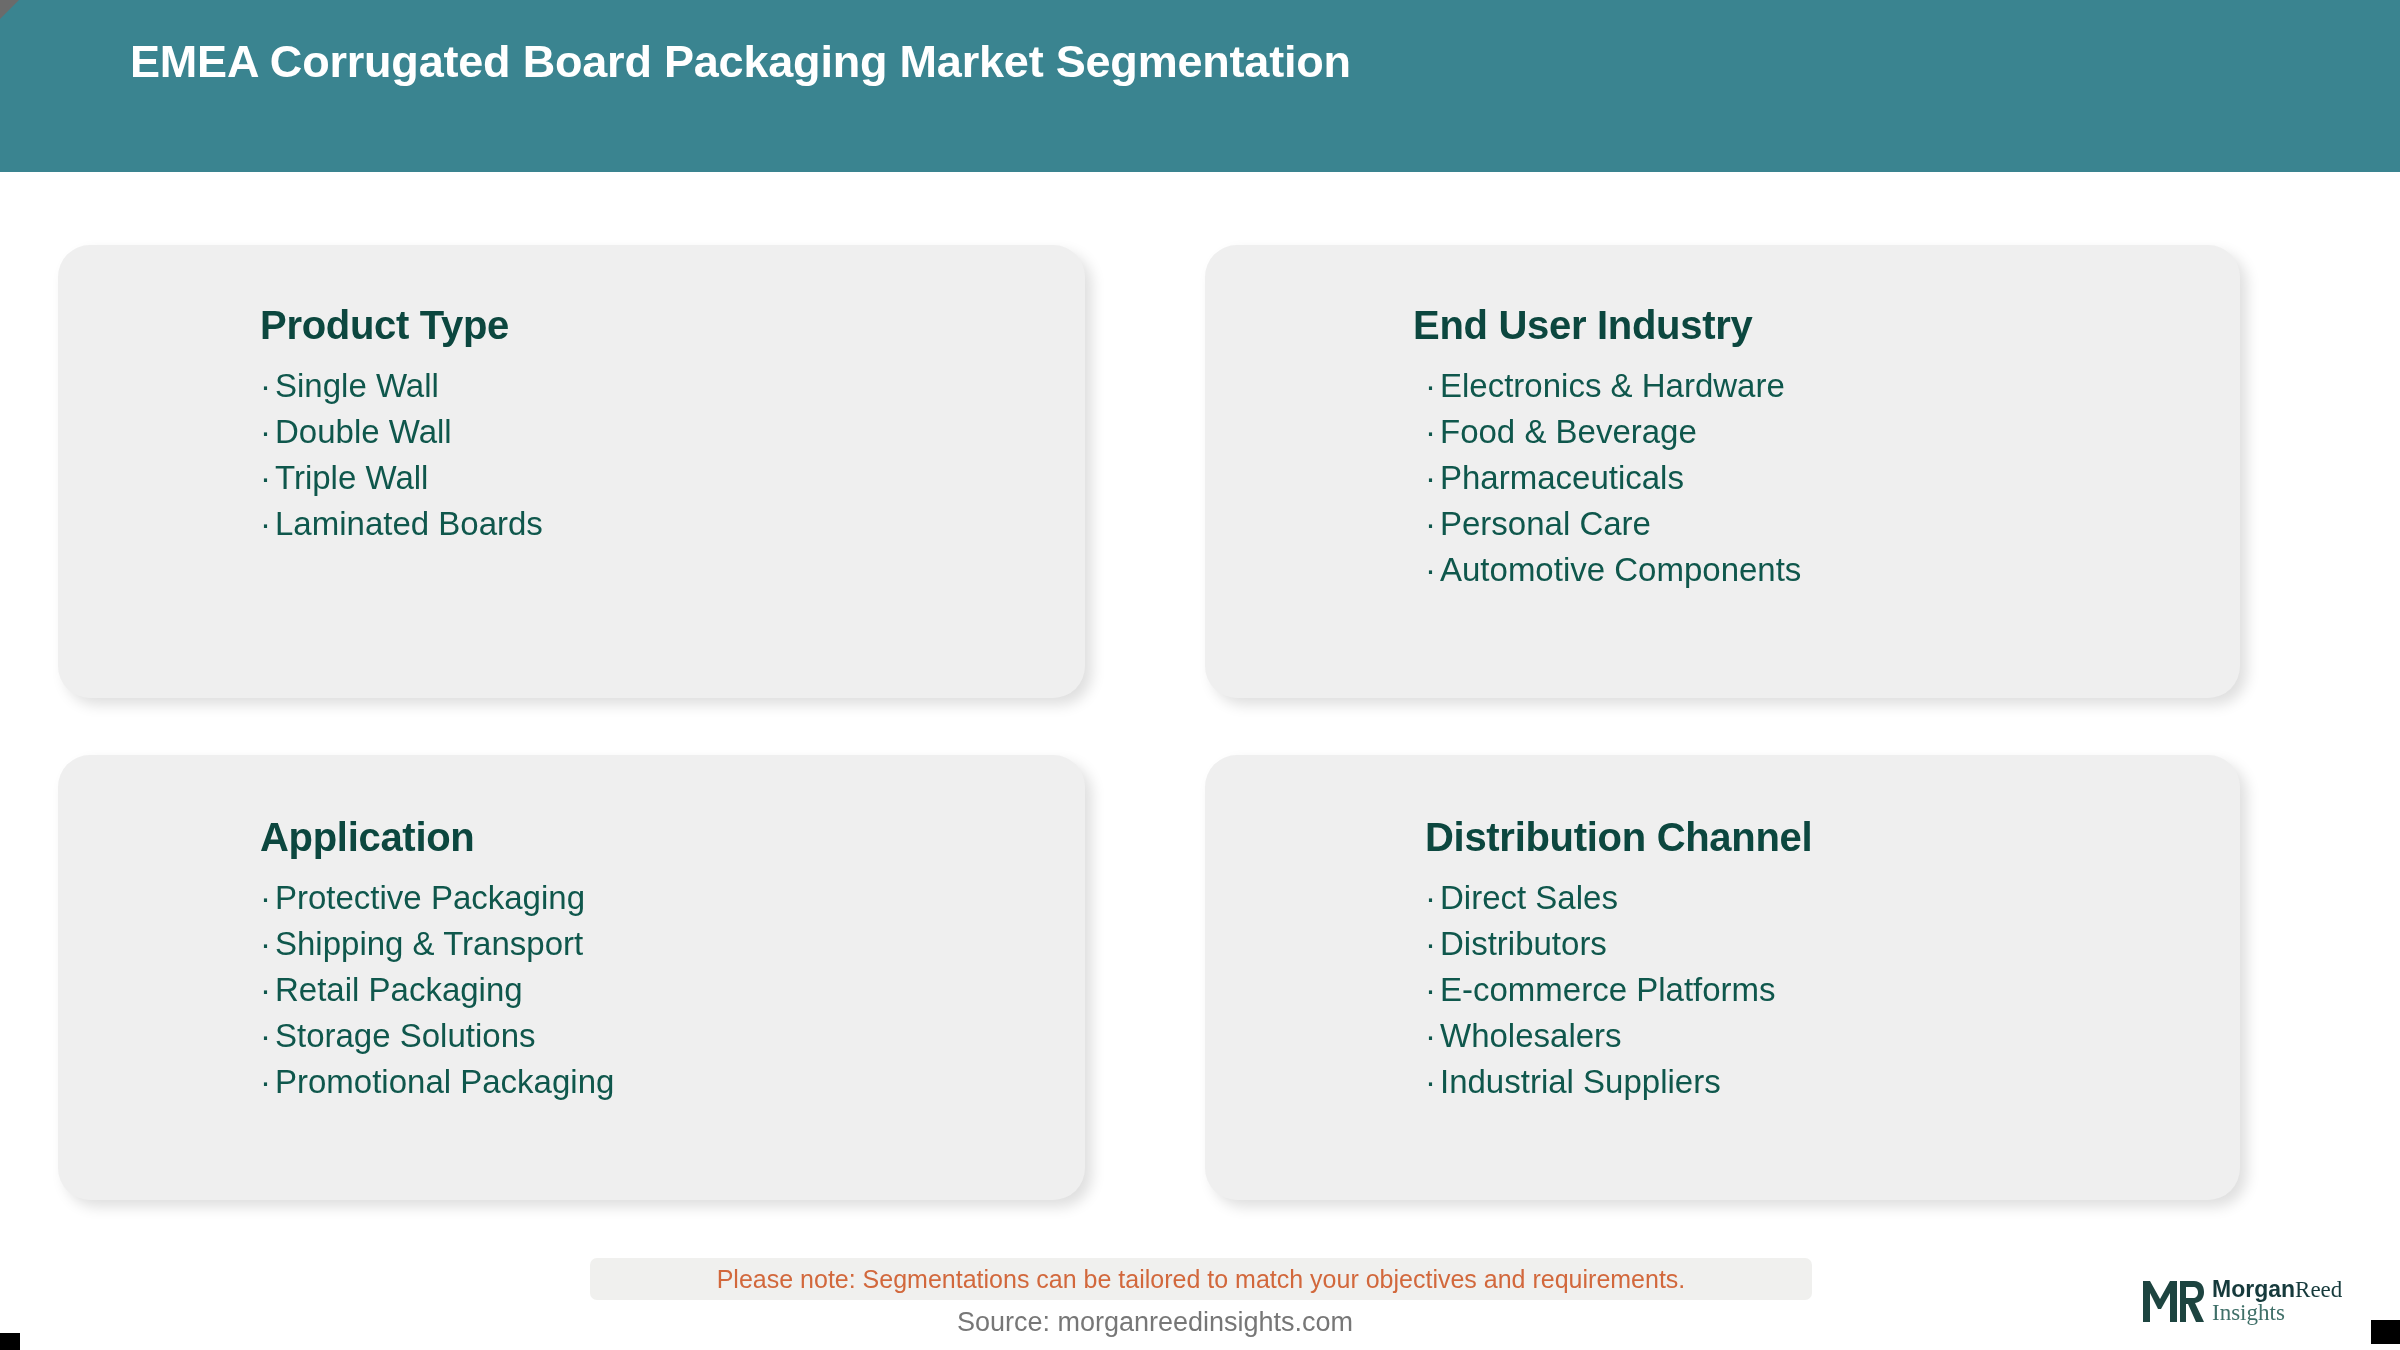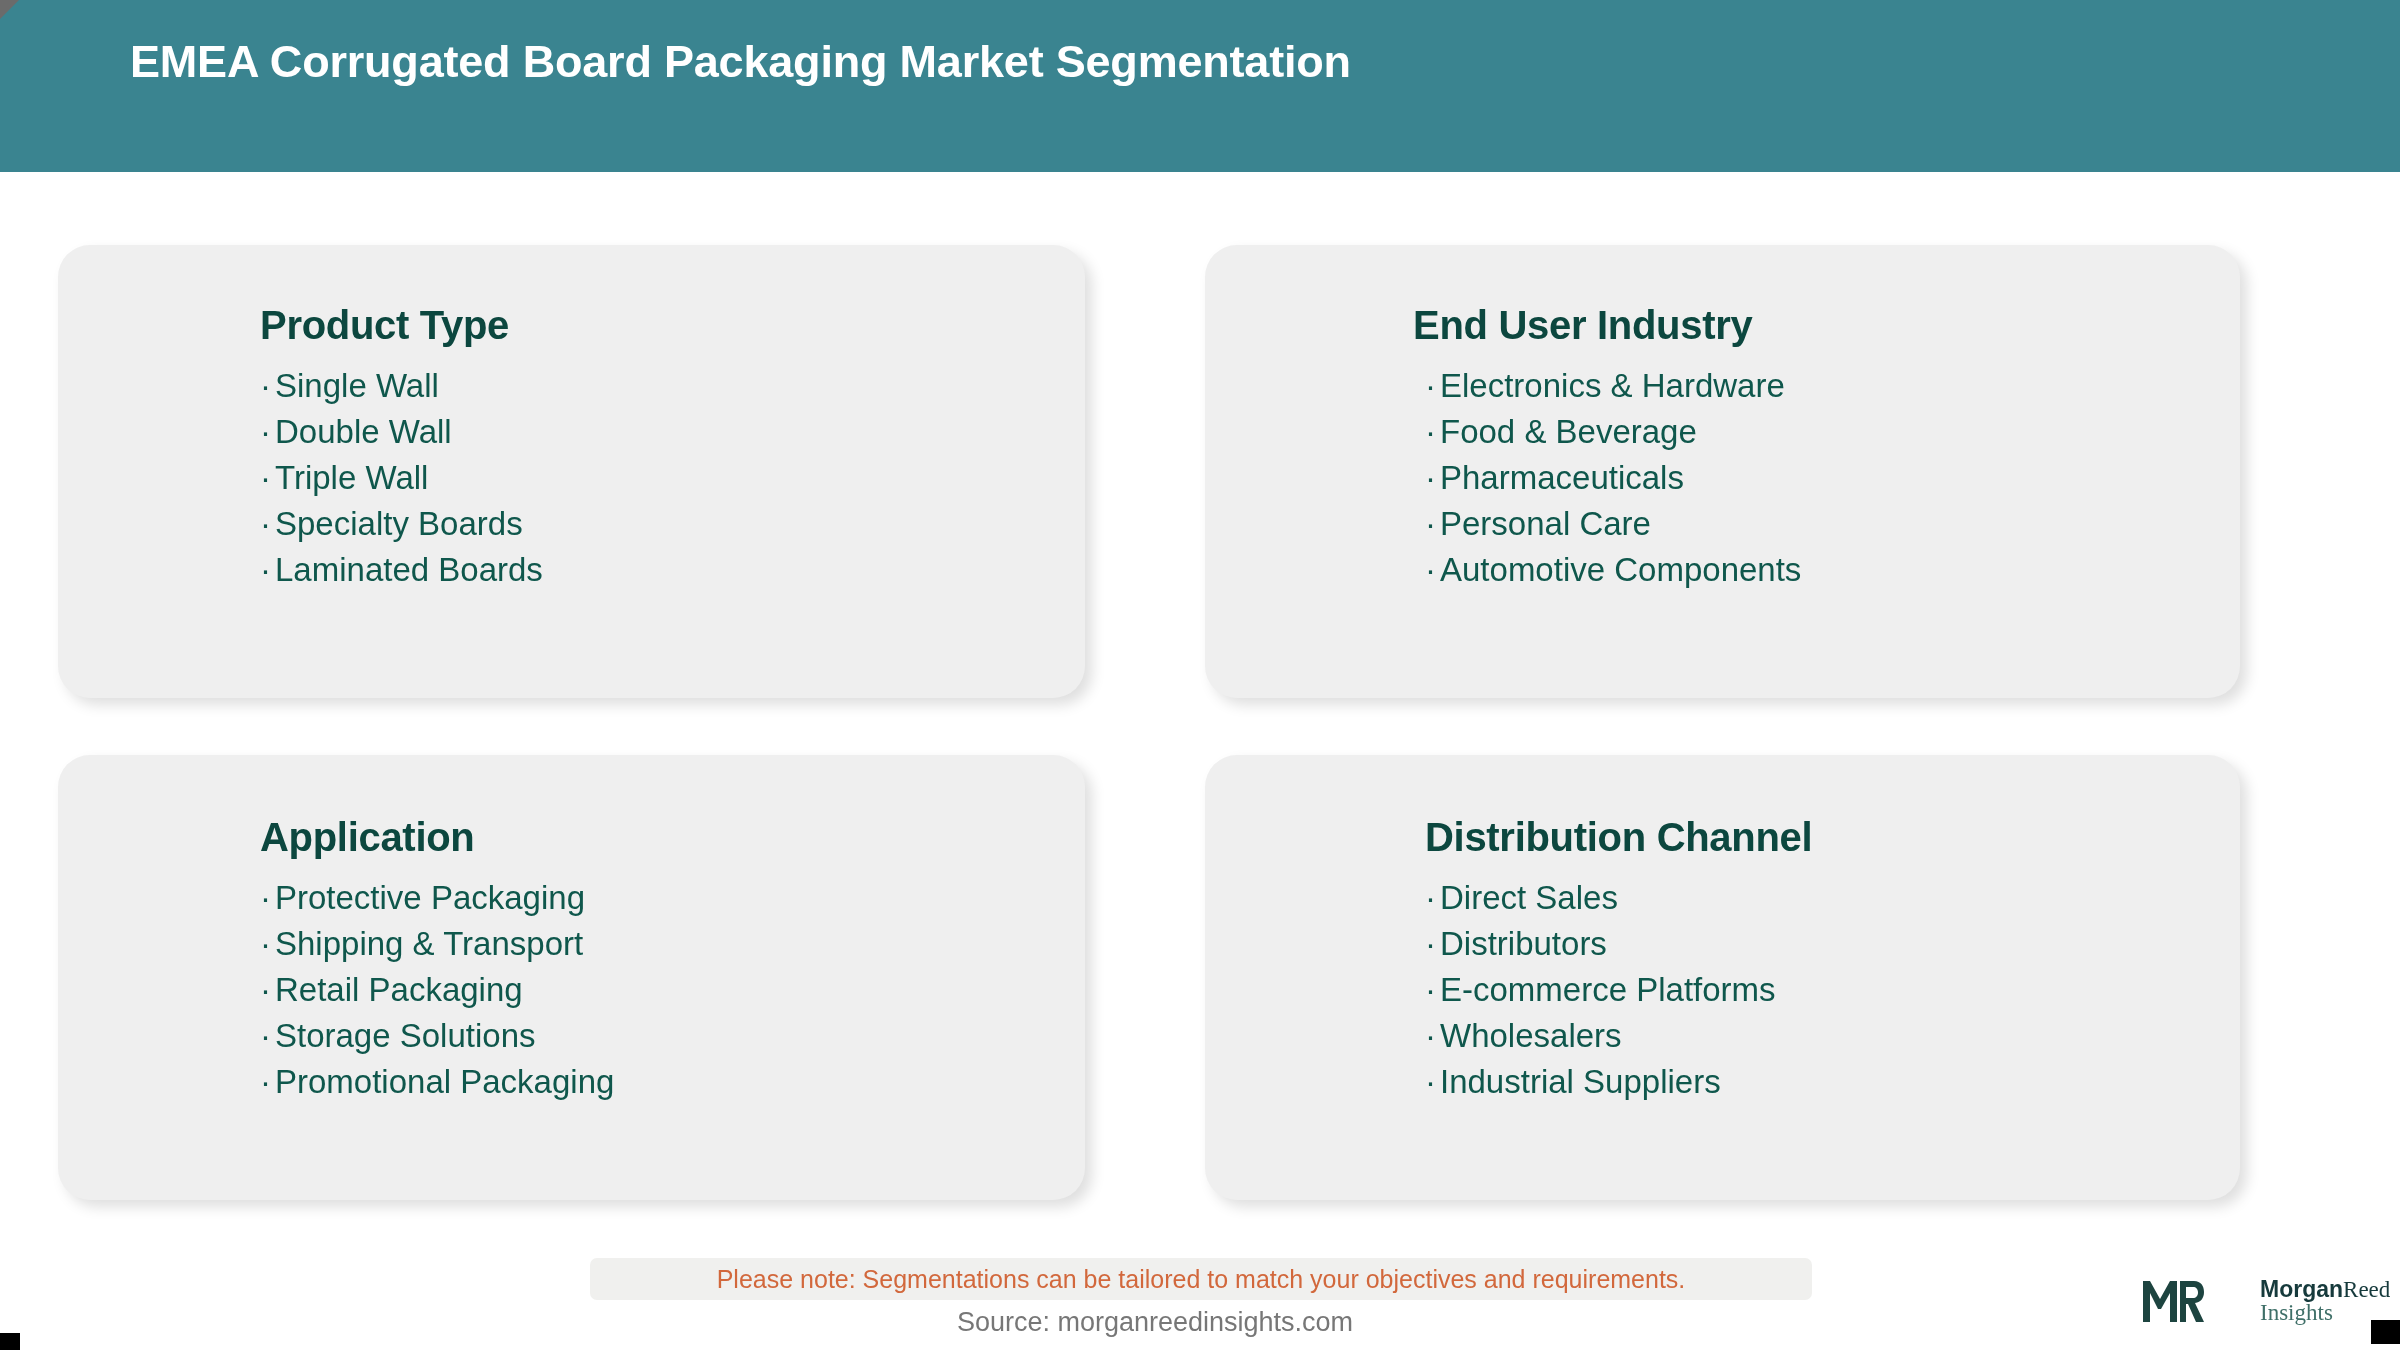--- a/index.html
+++ b/index.html
@@ -113,21 +113,20 @@
   }
   #source-text span { display:inline-block; }
 
   
   #logo {
     position:absolute;
     left:2140px; top:1268px;
     width:240px; height:66px;
     display:flex;
     align-items:center;
-    gap:48px;
   }
   #logo-mark { width:64px; height:48px; flex:0 0 auto; }
   #logo-words { margin-left:8px; line-height:1.02; }
   #logo-line1 {
     font-size:23px;
     font-weight:bold;
     color:#163a3c;
     white-space:nowrap;
   }
   #logo-line1 .logo-reed { font-family:"Liberation Serif", serif; font-weight:normal; }
@@ -146,21 +145,20 @@
   <div id="corner-notch"></div>
 </div>
 
 <div class="card" id="card-product-type">
   <div class="card-inner">
     <div class="card-heading">Product Type</div>
     <ul class="card-list">
       <li><span class="bullet-dot">·</span><span>Single Wall</span></li>
       <li><span class="bullet-dot">·</span><span>Double Wall</span></li>
       <li><span class="bullet-dot">·</span><span>Triple Wall</span></li>
-      <li><span class="bullet-dot">·</span><span>Specialty Boards</span></li>
       <li><span class="bullet-dot">·</span><span>Laminated Boards</span></li>
     </ul>
   </div>
 </div>
 
 <div class="card" id="card-end-user-industry">
   <div class="card-inner">
     <div class="card-heading">End User Industry</div>
     <ul class="card-list">
       <li><span class="bullet-dot">·</span><span>Electronics &amp; Hardware</span></li>

